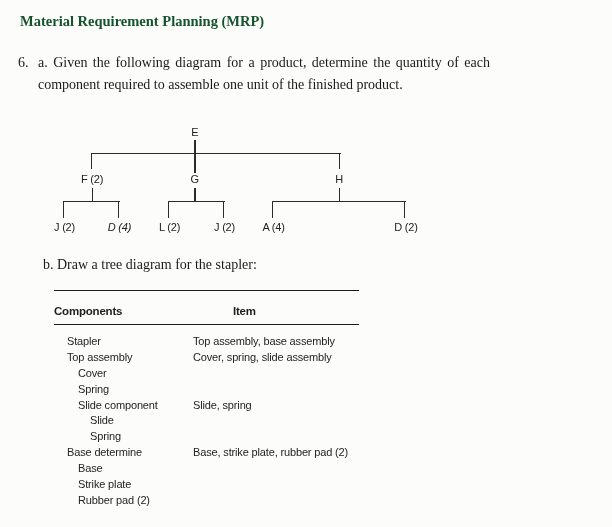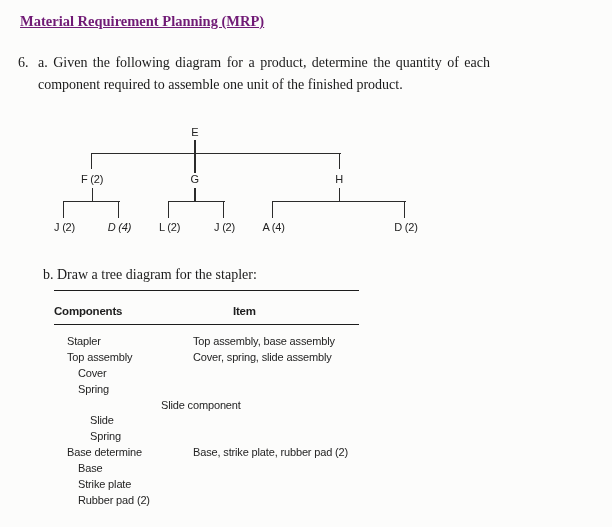--- a/index.html
+++ b/index.html
@@ -10,22 +10,21 @@
     color: #1a1a1a;
     position: relative;
     overflow: hidden;
   }
   .page { position: absolute; inset: 0; }
 
   
   .title {
     position: absolute; left: 20px; top: 12px;
     font: bold 14.5px/18px "Liberation Serif", serif;
-    text-decoration: underline;
-    color: #701a75;
+    color: #14532d;
   }
 
   
   .question { position: absolute; left: 18px; top: 52px; width: 474px; }
   .qnum { position: absolute; left: 0; top: 0; font: 14px/22px "Liberation Serif", serif; }
   .qtext { margin-left: 20px; width: 452px; font: 14px/22px "Liberation Serif", serif; }
   .qline1 { text-align: justify; text-align-last: justify; }
   .qline2 { text-align: left; }
 
   
@@ -37,41 +36,41 @@
     position: absolute;
     transform: translateX(-50%);
     font: 11px/12px "Liberation Sans", sans-serif;
     letter-spacing: -0.2px;
     color: #222;
     white-space: nowrap;
   }
 
   
   .partb {
-    position: absolute; left: 43px; top: 266px;
+    position: absolute; left: 43px; top: 256px;
     font: 14px/18px "Liberation Serif", serif;
   }
 
   
   .tbl {
     position: absolute; left: 54px; top: 290px; width: 305px;
     font-family: "Liberation Sans", sans-serif;
     letter-spacing: -0.15px;
     color: #242424;
   }
   .rule { border-top: 1.8px solid #1c1c1c; width: 100%; }
   .thead { display: flex; padding-top: 14px; padding-bottom: 6px; }
   .thead .hc {
     font: bold 11.5px/13px "Liberation Sans", sans-serif;
     letter-spacing: -0.2px; color: #1d1d1d;
   }
   .hc.c1 { width: 139px; padding-left: 13px; }
   .hc.c2 { flex: 1; }
   .tbody { padding-top: 9px; }
-  .trow { display: flex; height: 15.9px; justify-content: center; }
+  .trow { display: flex; height: 15.9px; }
   .ci {
     width: 139px; padding-left: 13px;
     font: 11px/15.9px "Liberation Sans", sans-serif; white-space: nowrap;
   }
   .ci.i1 { padding-left: 24px; }
   .ci.i2 { padding-left: 36px; }
   .cc { flex: 1; font: 11px/15.9px "Liberation Sans", sans-serif; white-space: nowrap; }
 </style>
 </head>
 <body>
@@ -143,20 +142,21 @@
       <div class="trow">
         <div class="ci i1">Cover</div>
         <div class="cc"></div>
       </div>
       <div class="trow">
         <div class="ci i1">Spring</div>
         <div class="cc"></div>
       </div>
       <div class="trow">
         <div class="ci i1">Slide component</div>
+        <div class="cc">Slide, spring</div>
       </div>
       <div class="trow">
         <div class="ci i2">Slide</div>
         <div class="cc"></div>
       </div>
       <div class="trow">
         <div class="ci i2">Spring</div>
         <div class="cc"></div>
       </div>
       <div class="trow">

